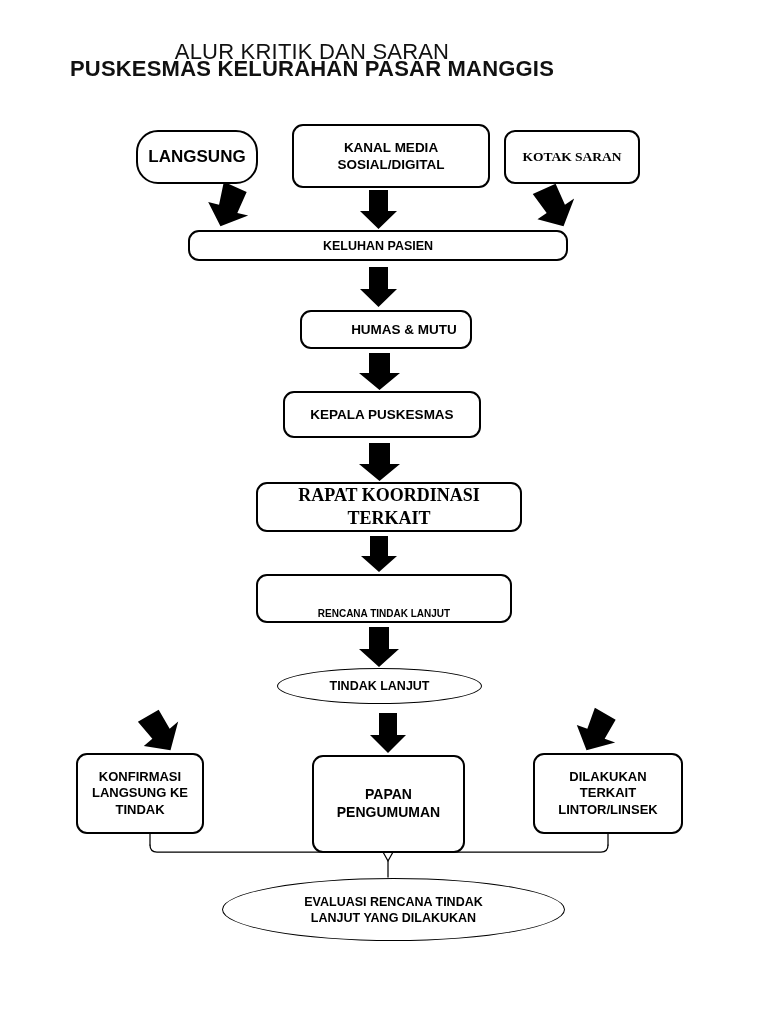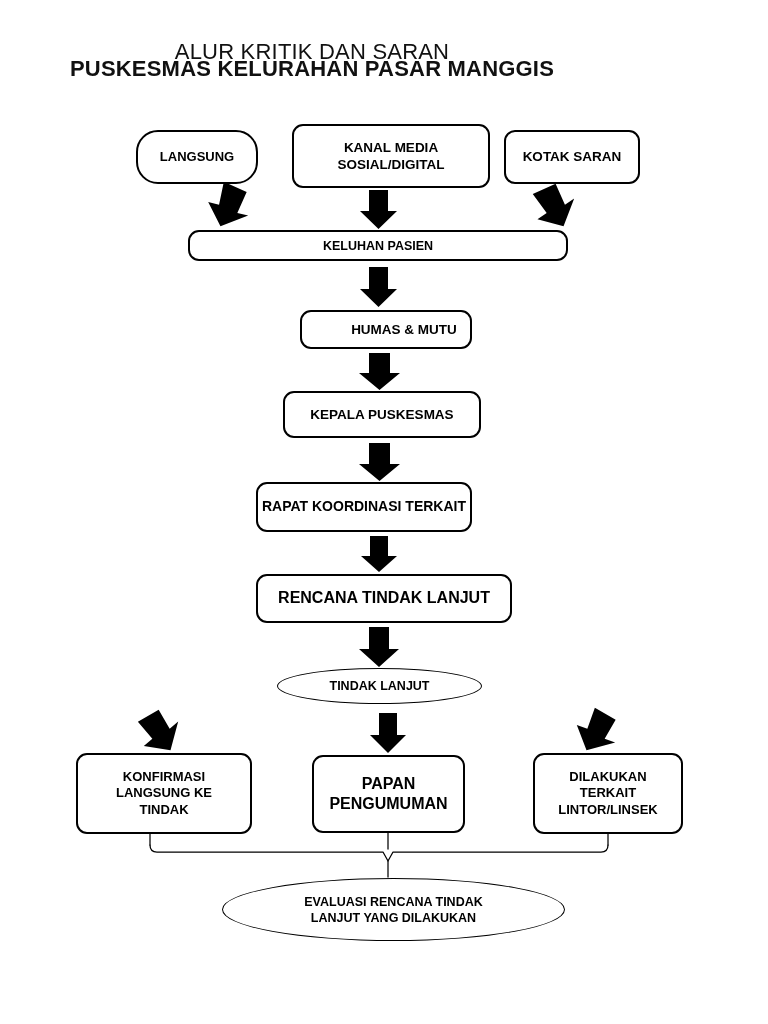--- a/index.html
+++ b/index.html
@@ -53,31 +53,31 @@
   .ellipse {
     border: 1.7px solid #000000;
     border-radius: 50%;
   }
   .node .lbl {
     line-height: 1.28;
     pointer-events: none;
   }
 
   
-  #node-langsung      { left:136px; top:130px; width:122px; height:54px;  font-size:13px;border-radius:22px; }
+  #node-langsung      { left:136px; top:130px; width:122px; height:54px;  font-size:17px;border-radius:22px; }
   #node-kanal         { left:292px; top:124px; width:198px; height:64px;  font-size:13.5px; }
-  #node-kotak         { left:504px; top:130px; width:136px; height:54px;  font-size:13.5px; }
+  #node-kotak         { left:504px; top:130px; width:136px; height:54px;  font-size:13.5px;font-family:Liberation Serif, serif; }
   #node-keluhan       { left:188px; top:230px; width:380px; height:31px;  font-size:12.5px;text-align:center; }
   #node-humas         { left:300px; top:310px; width:172px; height:39px;  font-size:13.5px;padding-left:36px; }
   #node-kepala        { left:283px; top:391px; width:198px; height:47px;  font-size:13.5px;text-align:right; }
-  #node-rapat         { left:256px; top:482px; width:216px; height:50px;  font-size:14px; }
-  #node-rencana       { left:256px; top:574px; width:256px; height:49px;  font-size:16px; }
+  #node-rapat         { left:256px; top:482px; width:266px; height:50px;  font-size:18px;font-family:Liberation Serif, serif; }
+  #node-rencana       { left:256px; top:574px; width:256px; height:49px;  font-size:10px;align-items:flex-end; }
   #node-tindak        { left:277px; top:668px; width:205px; height:36px;  font-size:12.5px;align-items:center; }
-  #node-konfirmasi    { left:76px;  top:753px; width:176px; height:81px;  font-size:13px; }
-  #node-papan         { left:312px; top:755px; width:153px; height:78px;  font-size:16px; }
+  #node-konfirmasi    { left:76px;  top:753px; width:128px; height:81px;  font-size:13px; }
+  #node-papan         { left:312px; top:755px; width:153px; height:98px;  font-size:14px; }
   #node-koordinasi    { left:533px; top:753px; width:150px; height:81px;  font-size:13px; }
   #node-evaluasi      { left:222px; top:878px; width:343px; height:63px;  font-size:12.5px; }
 </style>
 </head>
 <body>
 
 <svg id="canvas" viewBox="0 0 768 1024" xmlns="http://www.w3.org/2000/svg">
 
   <g>
     <polygon fill="#000000" points="214,186 239,186 239,209 250,207 229,228 208,211 219,209" transform="rotate(24 229 207)"></polygon>

